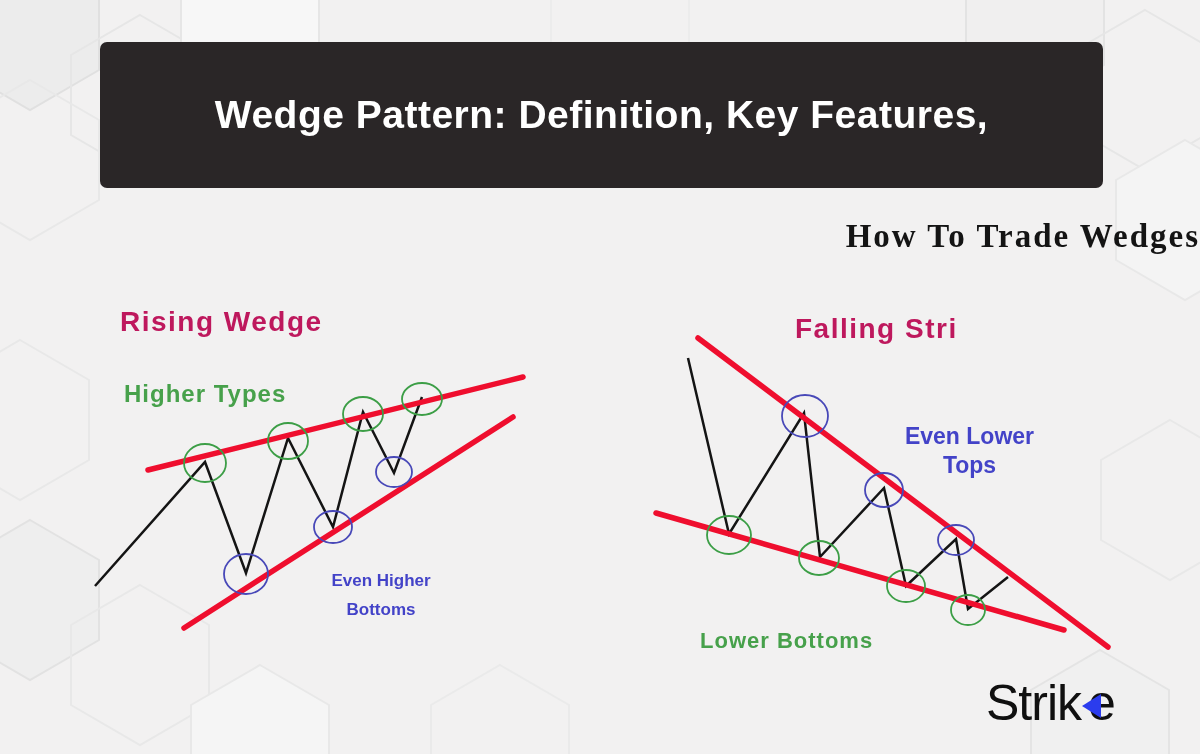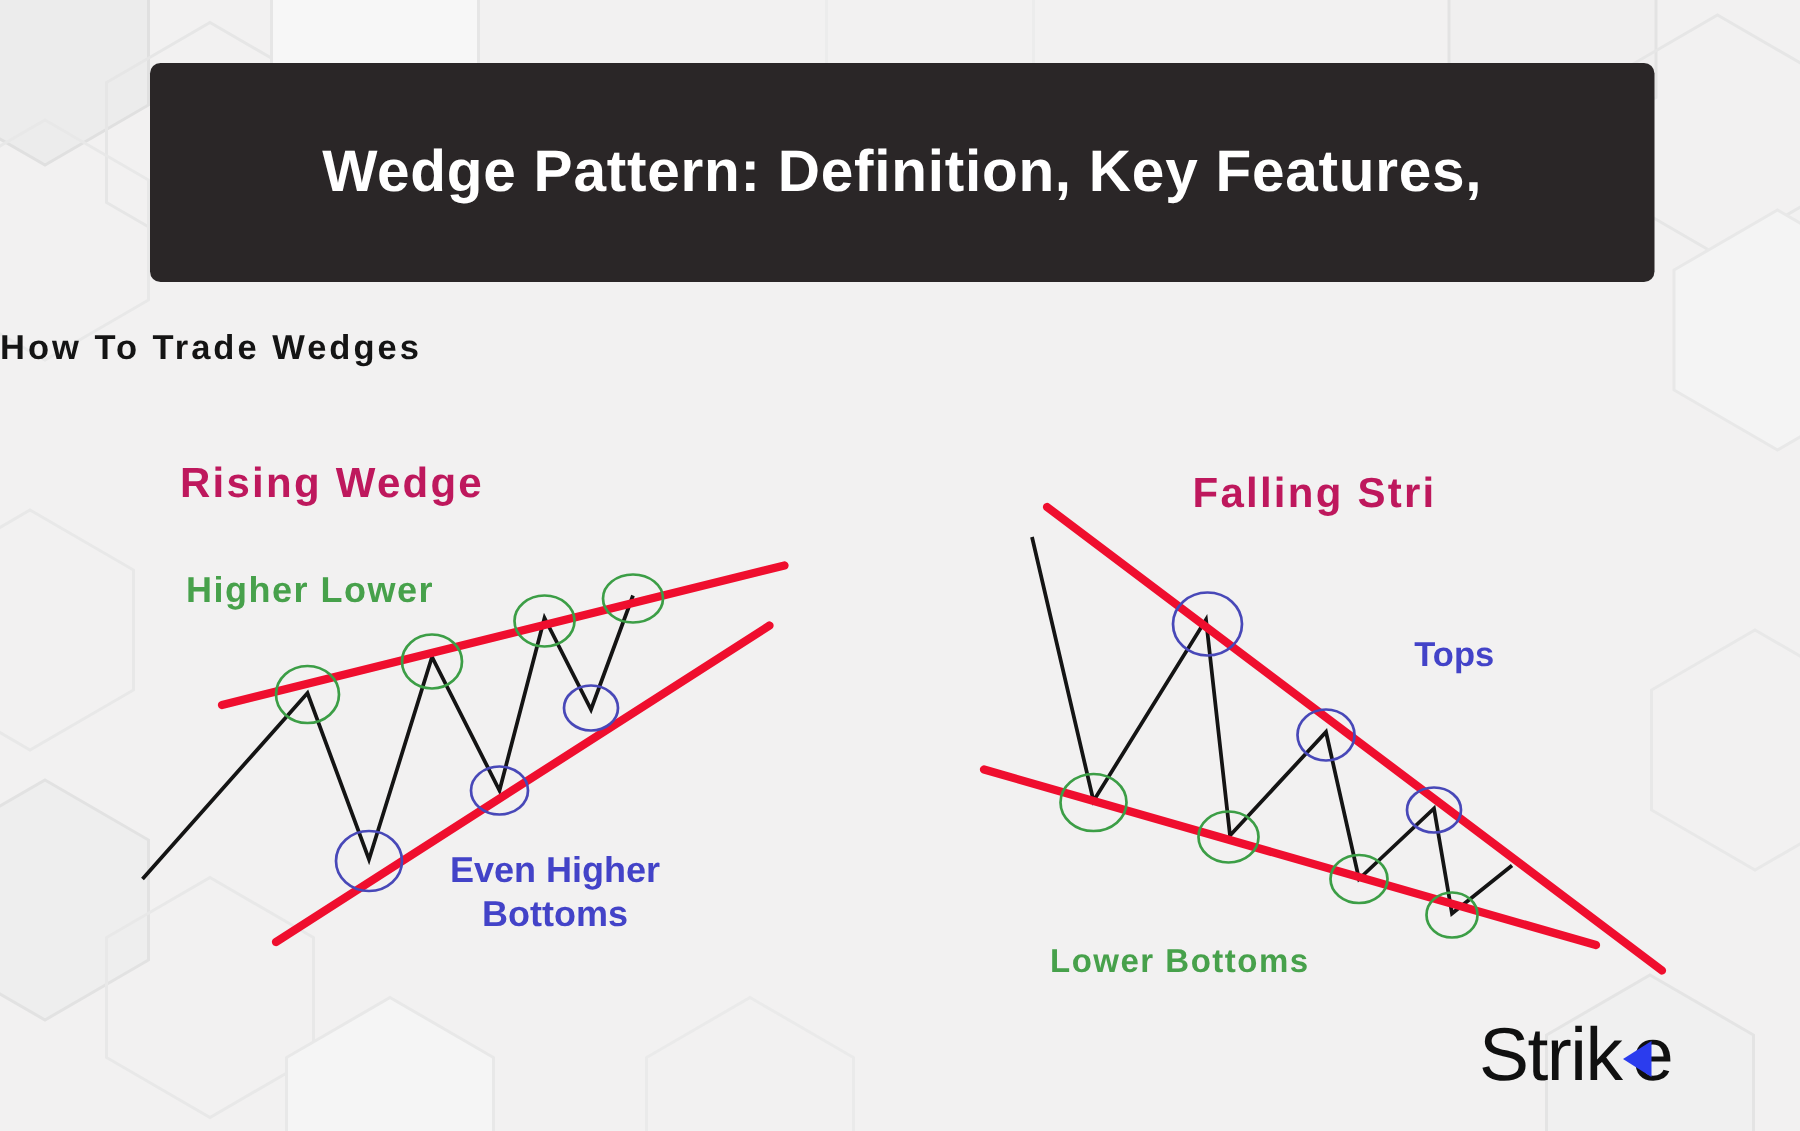--- a/index.html
+++ b/index.html
@@ -18,36 +18,36 @@
     background:var(--banner-bg); border-radius:7px;
     display:flex; flex-direction:column; justify-content:center; align-items:center;
     text-align:center; z-index:2;
   }
   .banner-line {
     color:var(--banner-text); font-size:39px; font-weight:800;
     line-height:52px; letter-spacing:0.5px;
   }
 
   .subtitle {
-    position:absolute; left:0; top:218px; width:100%; text-align:left;
-    font-size:23px; font-weight:800; color:#141414; letter-spacing:2px; z-index:2;
+    position:absolute; left:0; top:218px; width:100%; text-align:right;
+    font-size:33px; font-weight:800; color:#141414; letter-spacing:2px; z-index:2;font-family:Liberation Serif, serif;
   }
 
   .wedge-title {
     position:absolute; font-size:28px; font-weight:800; color:#be185d;
     letter-spacing:1.5px; z-index:3;
   }
   .rising-title { left:120px; top:306px; }
   .falling-title { left:795px; top:313px; }
 
   .lbl { position:absolute; z-index:3; font-weight:700; }
   .lbl-green { color:var(--tops-green); }
   .lbl-blue  { color:var(--bottoms-blue); }
   .higher-tops { left:124px; top:380px; font-size:24px; letter-spacing:1px; }
-  .even-higher-bottoms { left:275px; top:566px; width:190px; text-align:center; font-size:24px; line-height:29px; }
+  .even-higher-bottoms { left:286px; top:566px; width:190px; text-align:center; font-size:17px; line-height:29px; }
   .even-lower-tops { left:882px; top:422px; width:175px; text-align:center; font-size:23px; line-height:29px; }
   .lower-bottoms { left:700px; top:628px; font-size:22px; letter-spacing:1px; }
 
   .diagram-svg { position:absolute; left:0; top:0; width:1200px; height:754px; z-index:2; }
   .priceline { fill:none; stroke:var(--price-line); stroke-width:2.5px; }
   .trendline { stroke:var(--trend-line); stroke-width:5.5px; stroke-linecap:round; }
   .c-green { fill:none; stroke:var(--circle-green); stroke-width:1.8px; }
   .c-blue  { fill:none; stroke:var(--circle-blue);  stroke-width:1.8px; }
 
   .logo {
@@ -114,28 +114,29 @@
     <ellipse class="c-green" cx="729" cy="535" rx="22" ry="19"></ellipse>
     <ellipse class="c-green" cx="819" cy="558" rx="20" ry="17"></ellipse>
     <ellipse class="c-green" cx="906" cy="586" rx="19" ry="16"></ellipse>
     <ellipse class="c-green" cx="968" cy="610" rx="17" ry="15"></ellipse>
   </g>
 </svg>
 
 <div class="wedge-title rising-title">Rising Wedge</div>
 <div class="wedge-title falling-title">Falling Stri</div>
 
-<div class="lbl lbl-green higher-tops">Higher Lower</div>
+<div class="lbl lbl-green higher-tops">Higher Types</div>
 
 <div class="lbl lbl-blue even-higher-bottoms">
   <div>Even Higher</div>
   <div>Bottoms</div>
 </div>
 
 <div class="lbl lbl-blue even-lower-tops">
+  <div>Even Lower</div>
   <div>Tops</div>
 </div>
 
 <div class="lbl lbl-green lower-bottoms">Lower Bottoms</div>
 
 <div class="logo">
   <span>Stri</span>
     <span>k</span>
     <span class="logo-arrow"></span>
     <span>e</span>

